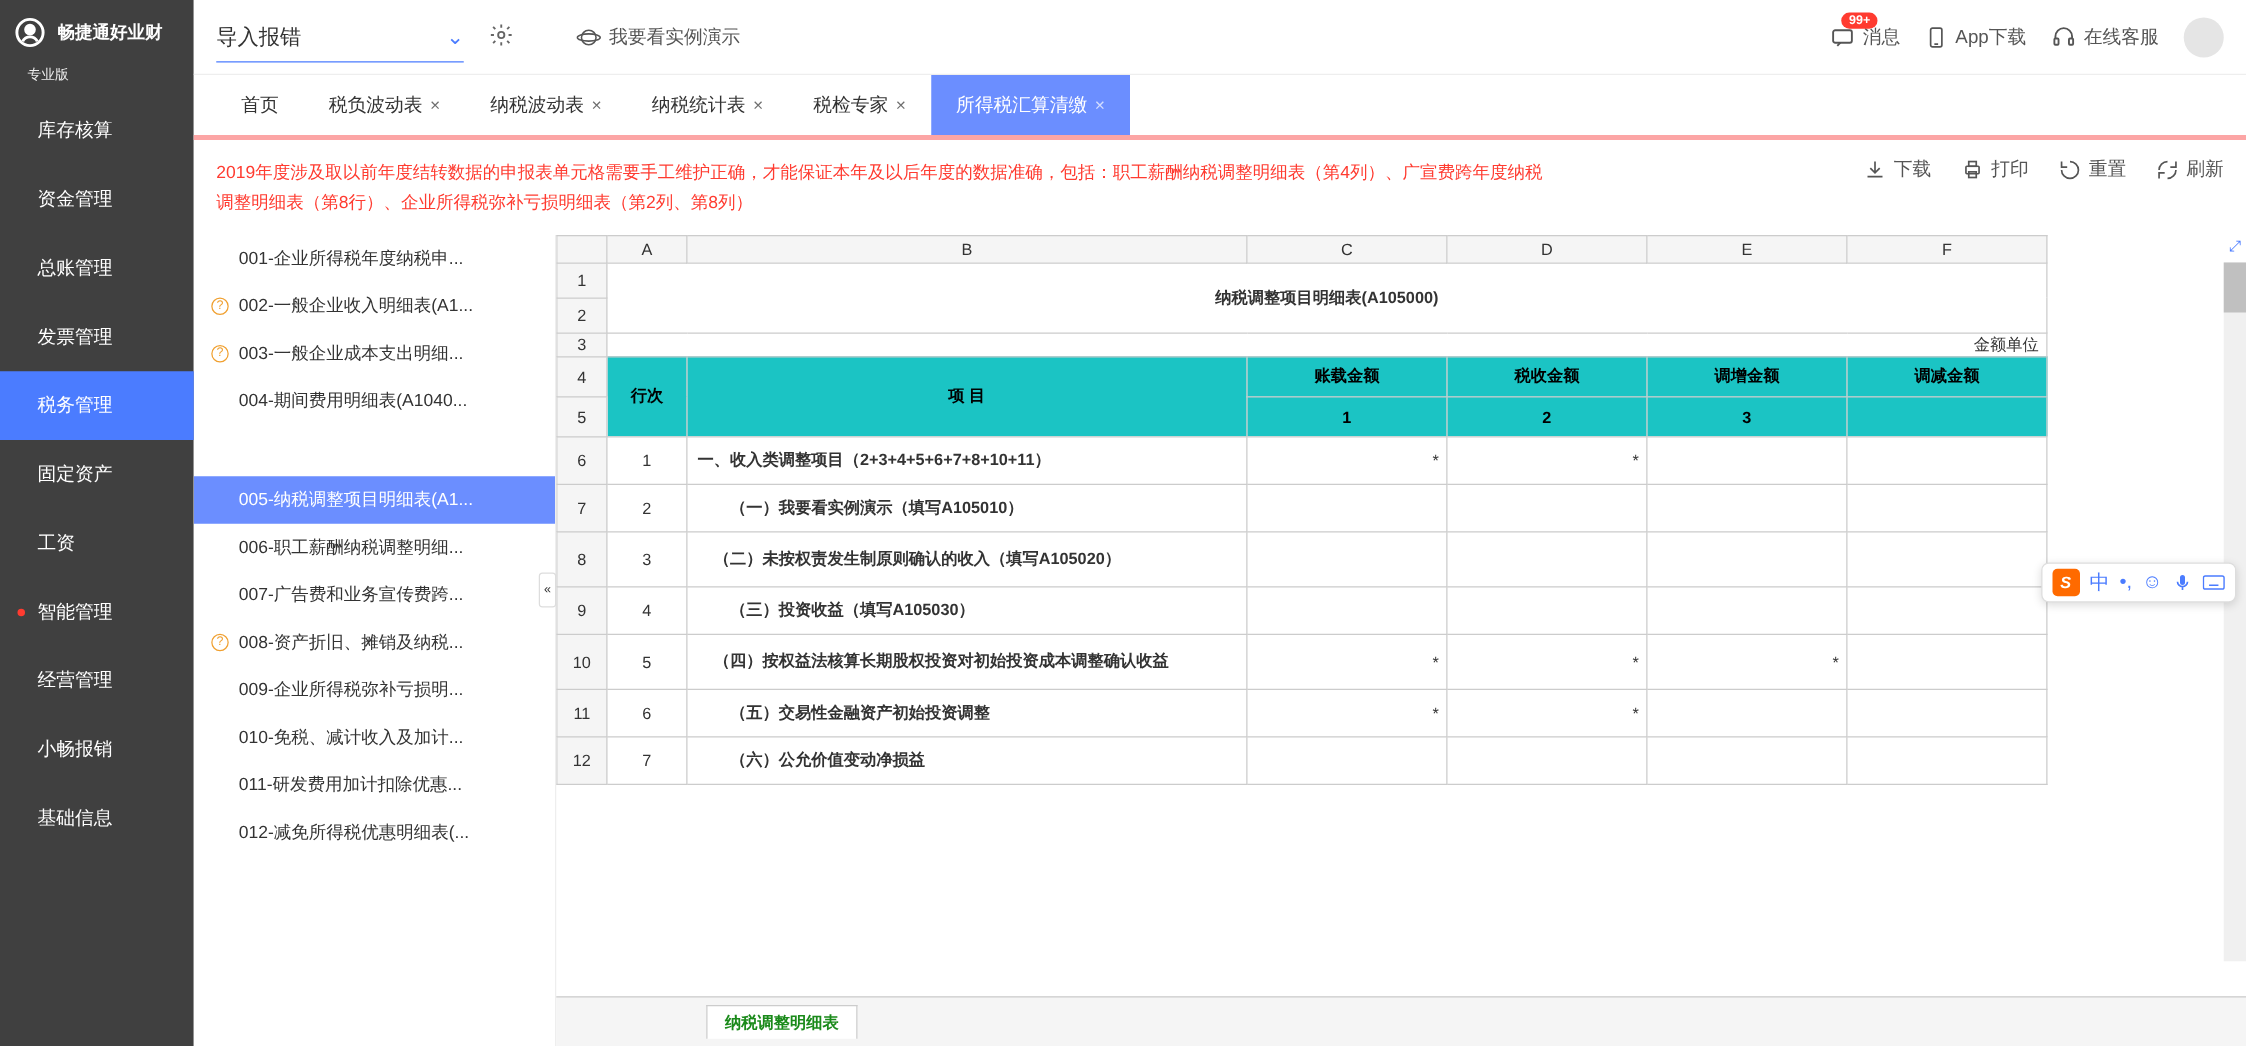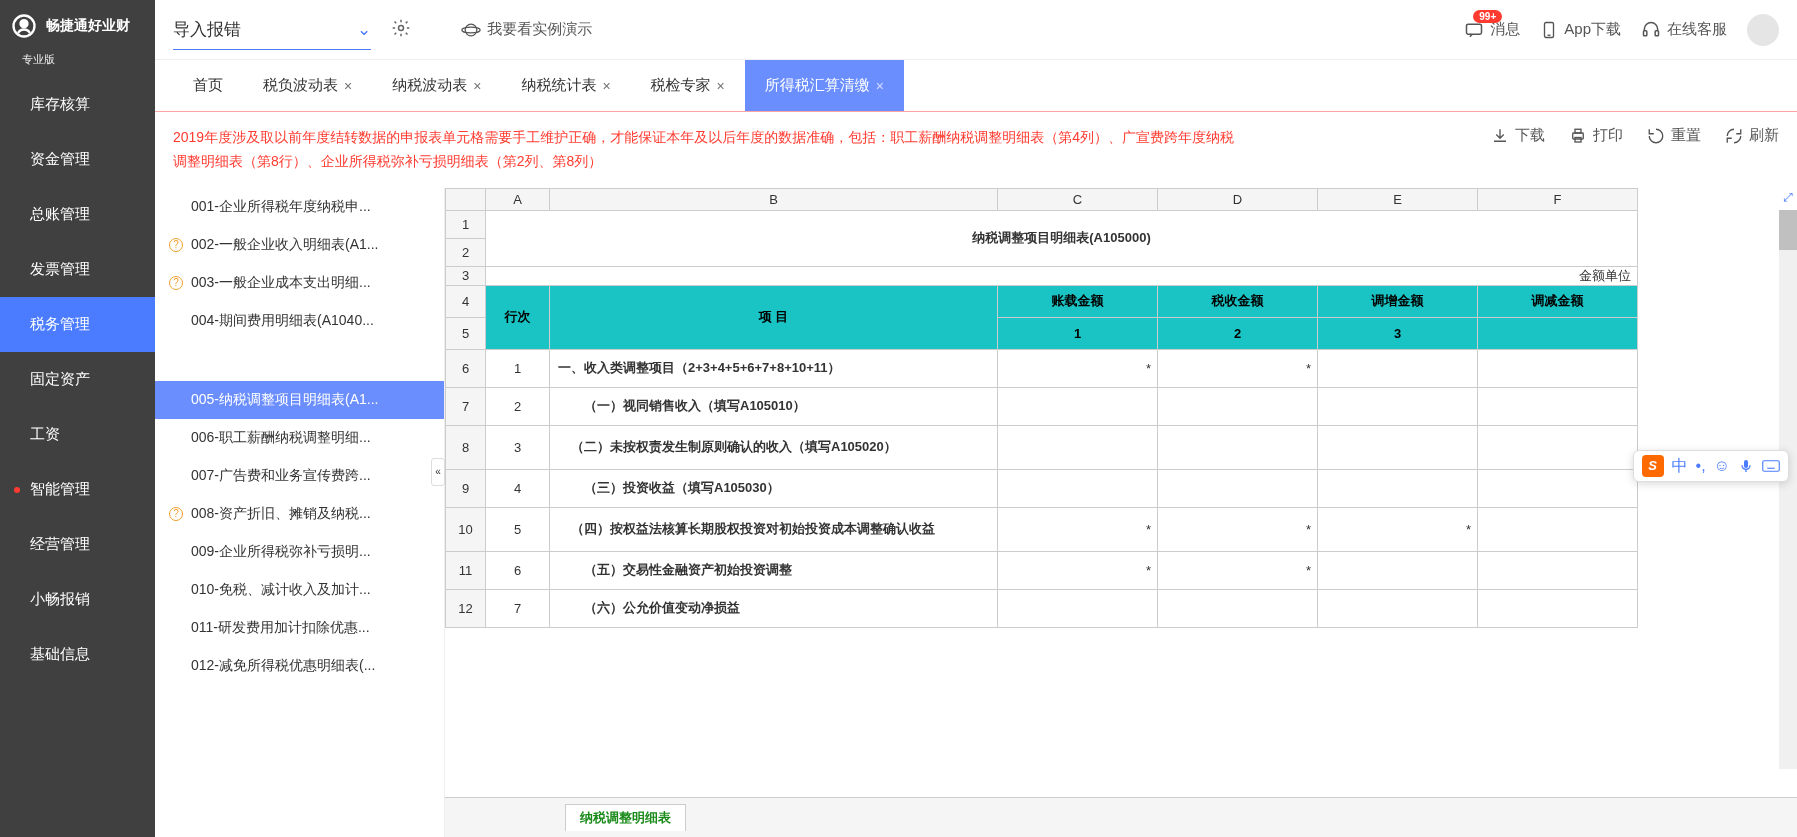--- a/index.html
+++ b/index.html
@@ -25,21 +25,21 @@
 .dropdown-trigger { font-size: 17px; color: #333; display: flex; align-items: center; gap: 116px; padding: 8px 0; border-bottom: 1px solid #4b7cff; text-align: center; }
 .chevron { color: #4b7cff; }
 .gear { margin-left: 20px; color: #666; cursor: pointer; }
 .demo-link { margin-left: 50px; display: flex; align-items: center; gap: 6px; color: #555; cursor: pointer; font-size: 15px; }
 .topbar-spacer { flex: 1; }
 .topbar-item { display: flex; align-items: center; gap: 6px; margin-left: 20px; color: #555; cursor: pointer; font-size: 15px; position: relative; }
 .badge { position: absolute; top: -10px; left: 9px; background: #ff3b30; color: #fff; font-size: 10px; padding: 1px 6px; border-radius: 10px; font-weight: bold; }
 .avatar { width: 32px; height: 32px; border-radius: 50%; background: #e5e5e5; margin-left: 20px; }
 
 
-.tabs { display: flex; align-items: center; height: 52px; padding: 0 18px; border-bottom: 1px solid #fca5a5; gap: 0; }
+.tabs { display: flex; align-items: center; height: 52px; padding: 0 18px; border-bottom: 4px solid #fca5a5; gap: 0; }
 .tab { padding: 0 20px; height: 100%; display: flex; align-items: center; gap: 6px; font-size: 15px; cursor: pointer; }
 .tab.active { background: #6b8eff; color: #fff; }
 .tab .close { font-size: 14px; opacity: .7; }
 
 
 .notice-row { display: flex; align-items: flex-start; padding: 14px 18px; gap: 20px; }
 .notice-text { color: #ff3b30; font-size: 14px; line-height: 1.7; max-width: 1070px; }
 .action-btns { display: flex; gap: 24px; margin-left: auto; flex-shrink: 0; }
 .action-btn { display: flex; align-items: center; gap: 6px; color: #555; cursor: pointer; font-size: 15px; }
 
@@ -287,21 +287,21 @@
                   <td class="rn">1</td>
                   <td class="ritem">一、收入类调整项目（2+3+4+5+6+7+8+10+11）</td>
                   <td class="val">*</td>
                   <td class="val">*</td>
                   <td class="val"></td>
                   <td class="val"></td>
                 </tr>
                 <tr class="norm">
                   <th class="rowhdr">7</th>
                   <td class="rn">2</td>
-                  <td class="ritem">　　（一）视同销售收入（填写A105010）</td>
+                  <td class="ritem">　　（一）我要看实例演示（填写A105010）</td>
                   <td class="val"></td>
                   <td class="val"></td>
                   <td class="val"></td>
                   <td class="val"></td>
                 </tr>
                 <tr class="tall">
                   <th class="rowhdr">8</th>
                   <td class="rn">3</td>
                   <td class="ritem">　（二）未按权责发生制原则确认的收入（填写A105020）</td>
                   <td class="val"></td>

